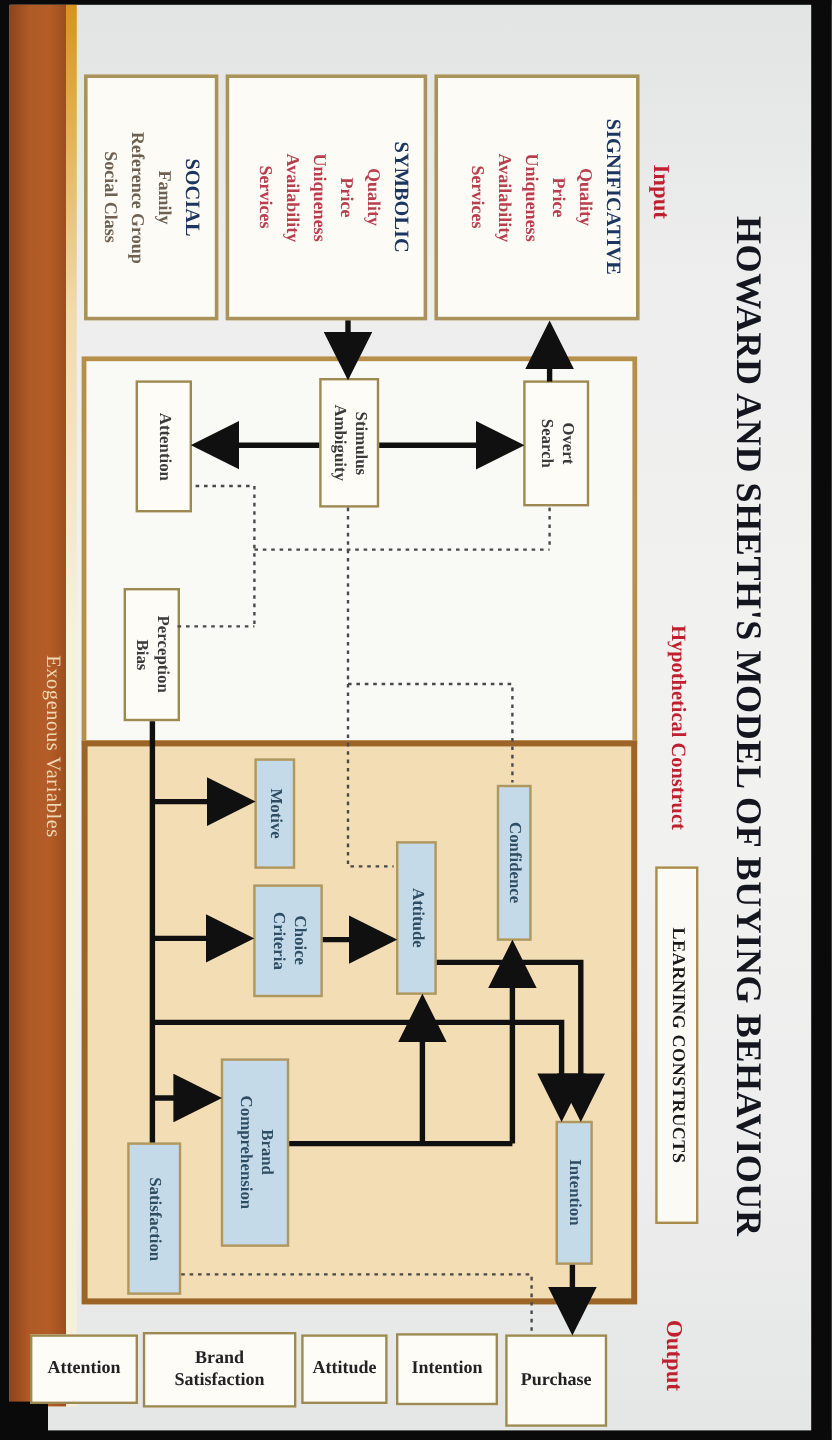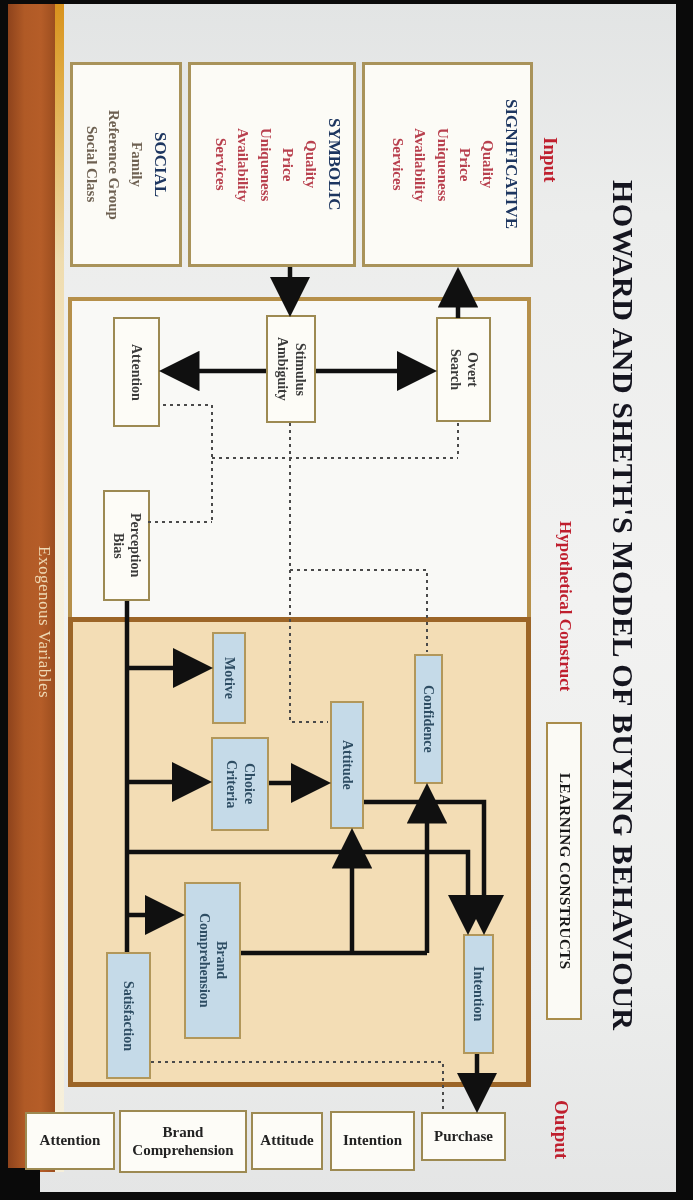--- a/index.html
+++ b/index.html
@@ -130,29 +130,29 @@
     </div>
   <div class="abs bluebox" style="left:463px;top:934px;width:31px;height:120px">
     <span class="vtext prel">Intention</span>
     </div>
 
   <div class="abs outbox" style="left:25px;top:1112px;width:90px;height:58px">
     <span class="prel">Attention</span>
     </div>
   <div class="abs outbox" style="left:119px;top:1110px;width:128px;height:63px">
     <span class="prel">Brand
-Comprehension</span>
+Satisfaction</span>
     </div>
   <div class="abs outbox" style="left:251px;top:1112px;width:72px;height:58px">
     <span class="prel">Attitude</span>
     </div>
   <div class="abs outbox" style="left:330px;top:1111px;width:85px;height:60px">
     <span class="prel">Intention</span>
     </div>
-  <div class="abs outbox" style="left:421px;top:1112px;width:85px;height:49px">
+  <div class="abs outbox" style="left:421px;top:1112px;width:85px;height:77px">
     <span class="prel">Purchase</span>
     </div>
 
   <svg width="693" height="1200" viewBox="0 0 693 1200">
     <defs>
       <marker id="ah" markerWidth="9" markerHeight="9" refX="7" refY="4.5" orient="auto">
         <path d="M0,0 L9,4.5 L0,9 z" fill="#101010"></path>
       </marker>
     </defs>
     <g stroke="#101010" stroke-width="4.5" fill="none">

